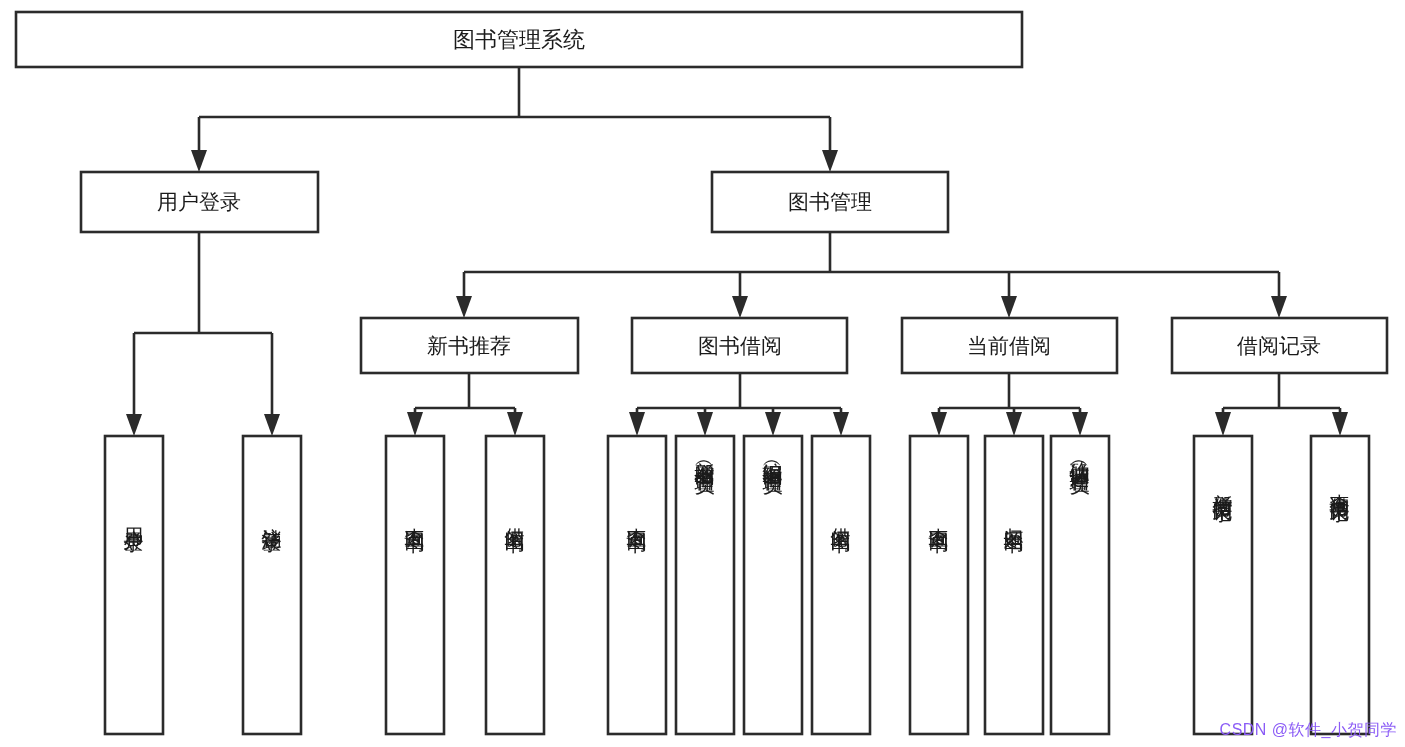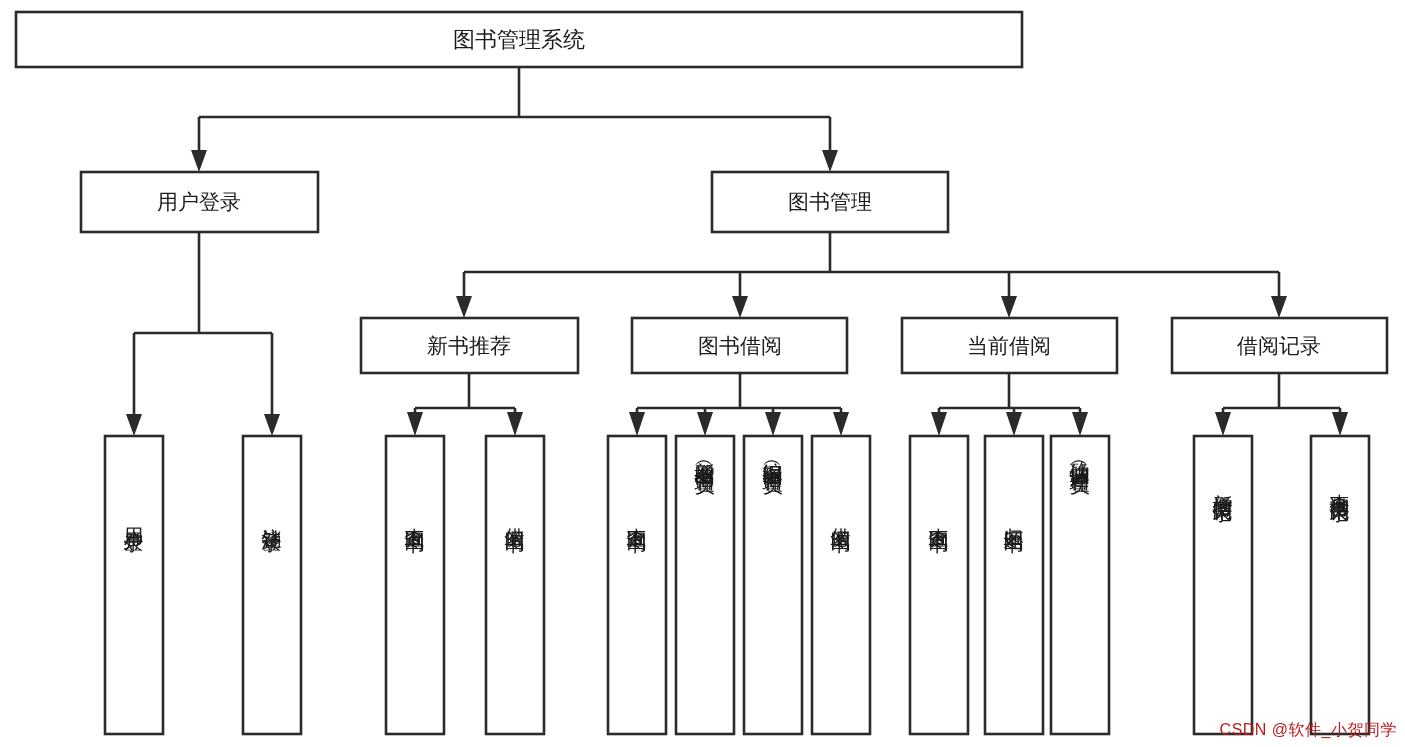--- a/index.html
+++ b/index.html
@@ -69,21 +69,21 @@
     letter-spacing: 2px;
     color: #1b1b1b;
     white-space: nowrap;
   }
   .watermark {
     position: absolute;
     right: 8px;
     bottom: 6px;
     font-family: "Liberation Sans", "DejaVu Sans", sans-serif;
     font-size: 16px;
-    color: #b91c1c;
+    color: #8b5cf6;
     letter-spacing: 0.5px;
     white-space: nowrap;
     pointer-events: none;
   }
 </style>
 </head>
 <body>
 
 <div id="diagram-root">
 

